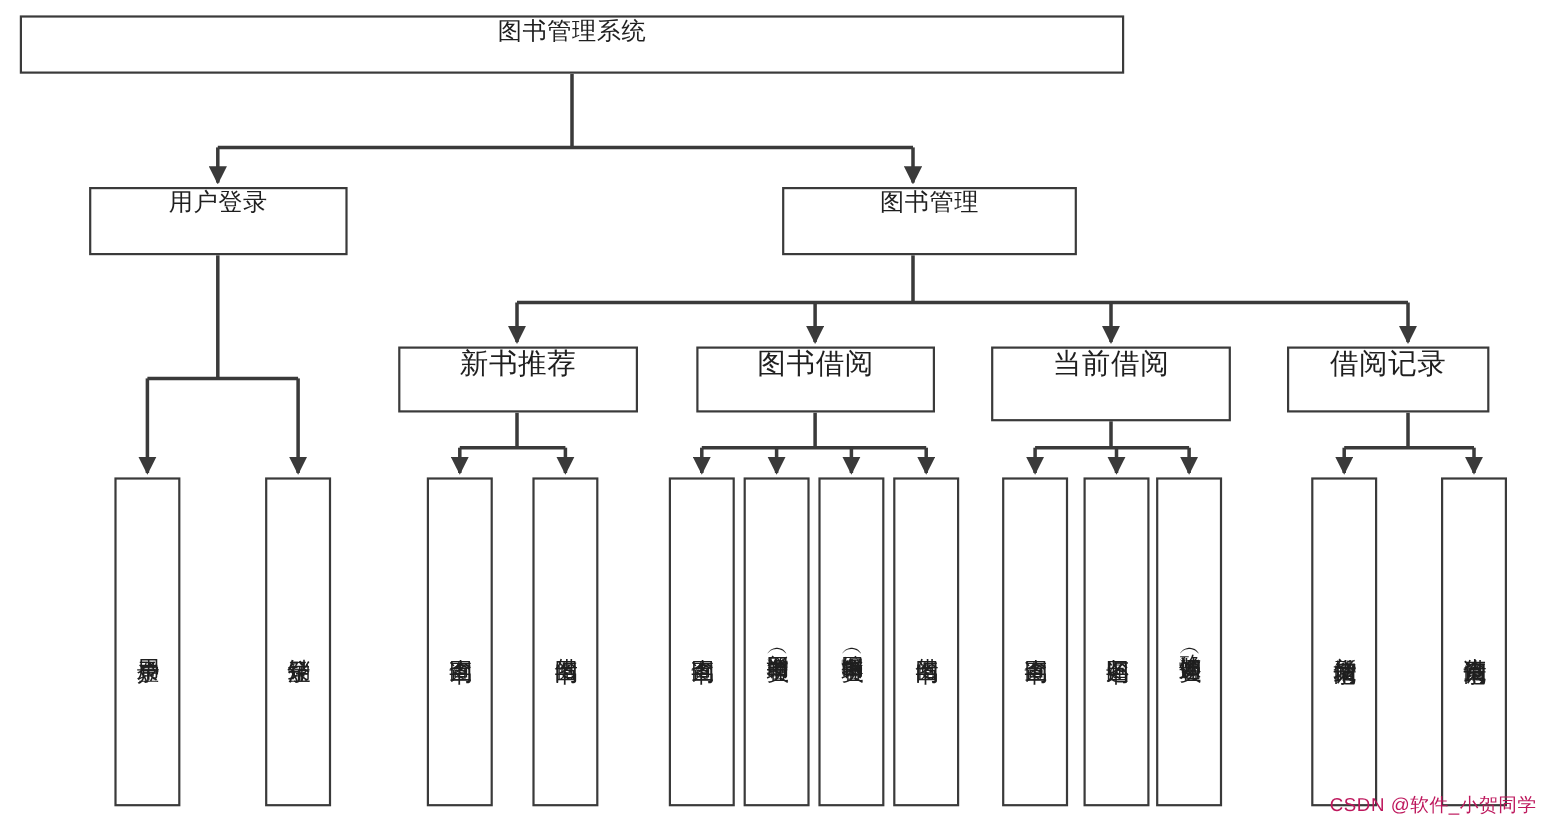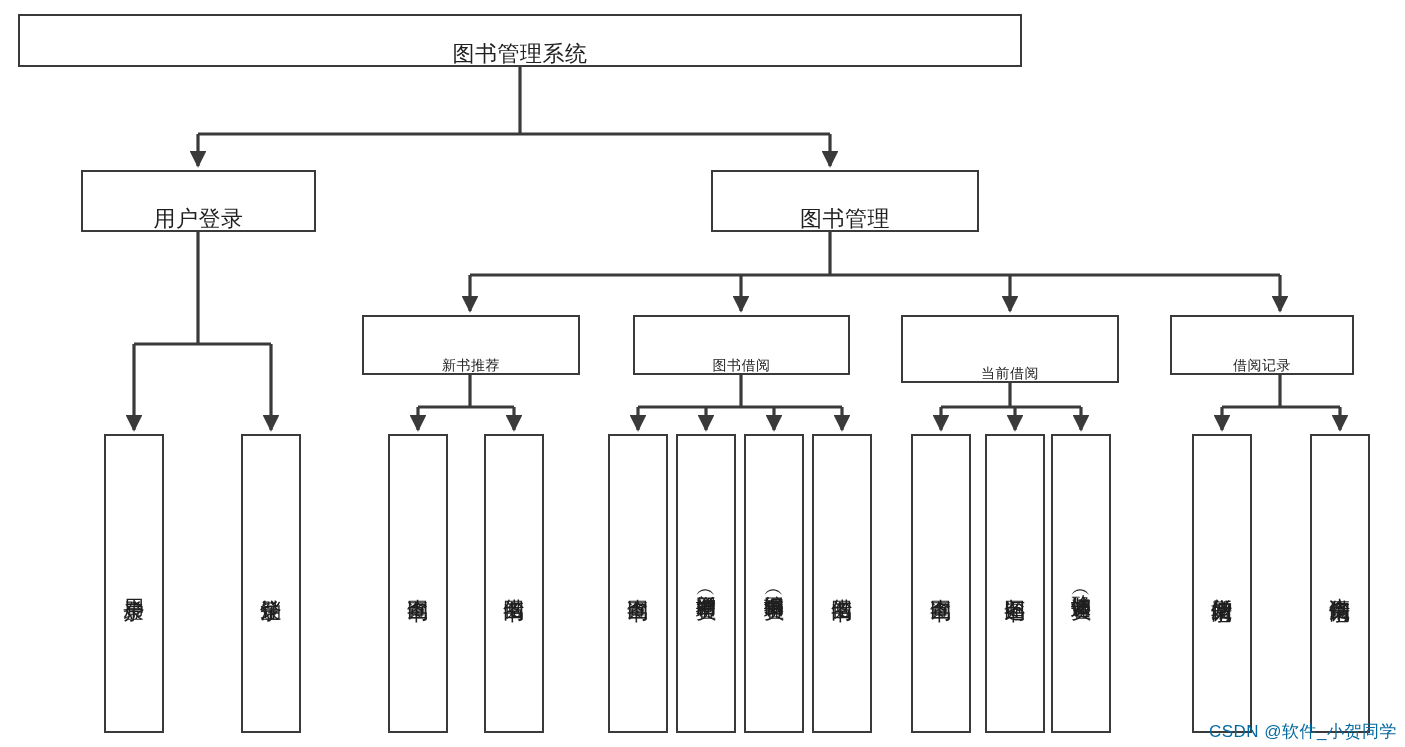--- a/index.html
+++ b/index.html
@@ -25,56 +25,56 @@
     width: 1405px;
     height: 747px;
     pointer-events: none;
   }
   .node {
     position: absolute;
     box-sizing: border-box;
     background: #ffffff;
     border: 2.5px solid #3a3a3a;
     display: flex;
-    align-items: flex-end;
+    align-items: flex-start;
     justify-content: center;
     z-index: 2;
   }
   .node .label {
     color: #1f1f1f;
     font-size: 21px;
     line-height: 1.06;
     letter-spacing: 0.5px;
     white-space: pre;
     text-align: center;
   }
   .node.level-1 .label { font-size: 22px; }
   .node.level-2 .label { font-size: 22px; }
-  .node.level-3 .label { font-size: 14px; }
+  .node.level-3 .label { font-size: 26px; }
   .node.leaf {
     align-items: center;
     justify-content: center;
   }
   .node.leaf .label {
     writing-mode: vertical-rl;
     text-orientation: upright;
     font-size: 21px;
     line-height: 1.32;
     letter-spacing: 1px;
   }
   .node.leaf.tall .label {
     font-size: 20px;
     line-height: 1.25;
   }
   #watermark {
     position: absolute;
     right: 8px;
     bottom: 4px;
     font-size: 17px;
-    color: #0369a1;
+    color: #be185d;
     letter-spacing: 0.5px;
     z-index: 5;
     white-space: pre;
   }
 </style>
 </head>
 <body>
 
 <div id="canvas">
 

